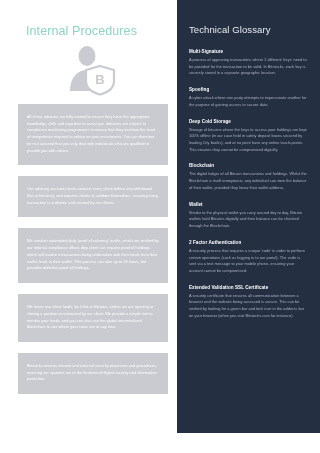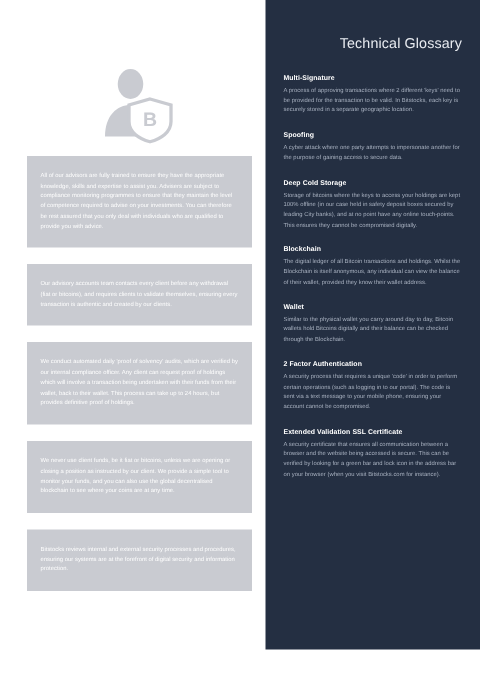--- a/index.html
+++ b/index.html
@@ -92,21 +92,20 @@
     padding: 0;
     box-sizing: border-box;
     overflow: hidden;
   }
   .right-title {
     color: #e9ecf1;
     font-size: 9.5px;
     font-weight: 400;
     padding: 24px 12px 0 12px;
     letter-spacing: 0.1px;
-    text-align: right;
   }
   .glossary-list {
     padding: 14px 12px 0 12px;
   }
   .g-item {
     margin-bottom: 10px;
   }
   .g-term {
     color: #ffffff;
     font-size: 4.6px;
@@ -121,20 +120,21 @@
     letter-spacing: 0.02px;
   }
 </style>
 </head>
 <body>
 
 <div class="page">
 
   <div class="left-col">
 
+    <div class="left-title">Internal Procedures</div>
 
     <div class="badge-icon">
       <svg viewBox="0 0 56 52" width="56" height="52" xmlns="http://www.w3.org/2000/svg">
 
         <ellipse cx="25" cy="12" rx="8.5" ry="10" fill="#c9cbd1"></ellipse>
 
         <path d="M8 47 C8 33 16 26 25 26 C34 26 42 33 42 47 Z" fill="#c9cbd1"></path>
 
         <path d="M27 47 C27 34 33 27 40 26 L46 47 Z" fill="#ffffff" opacity="0.0"></path>
 

